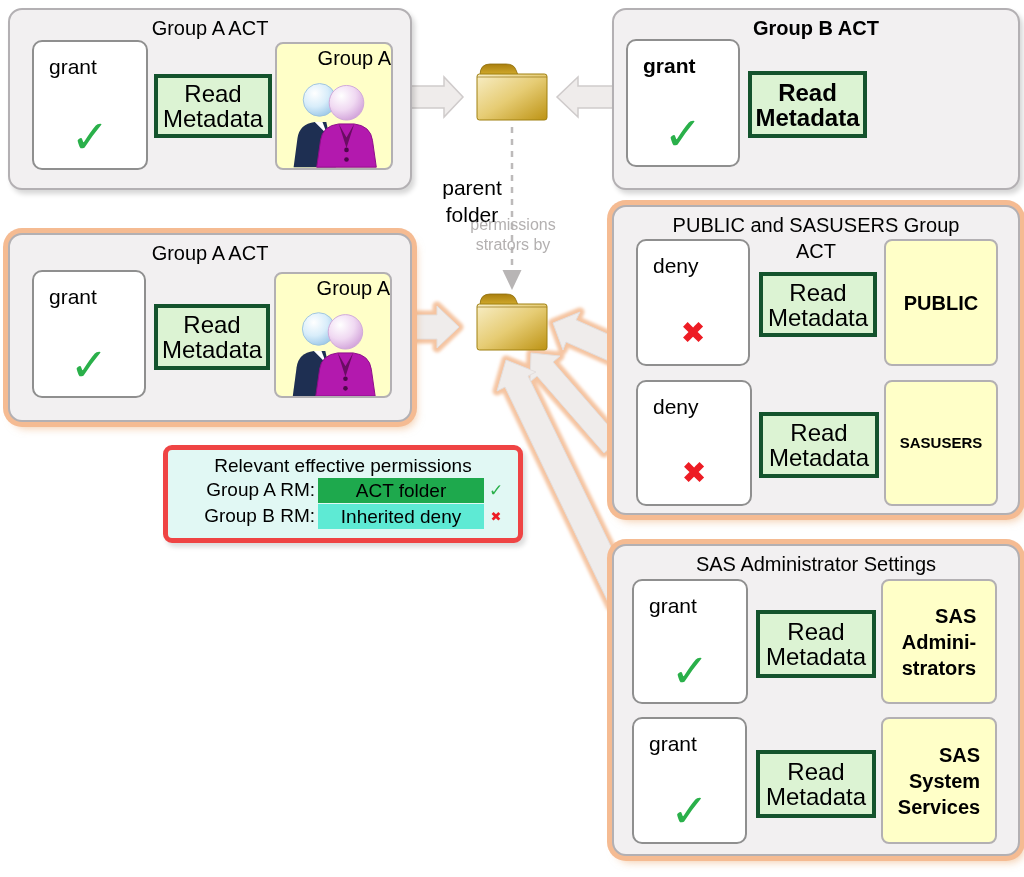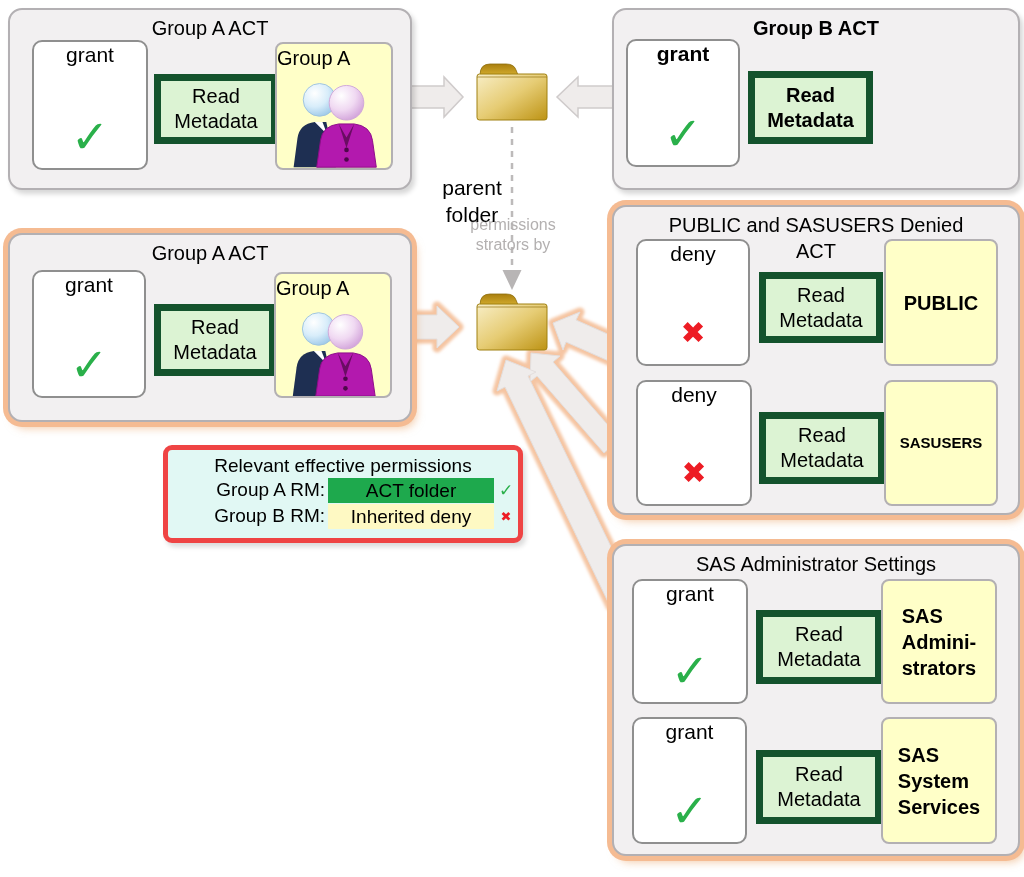--- a/index.html
+++ b/index.html
@@ -18,32 +18,32 @@
   .act-box.orange{
     box-shadow:0 0 0 5px #f5bb92,4px 6px 9px rgba(232,158,94,.55);
   }
   .box-title{
     position:absolute;top:5px;left:0;right:0;text-align:center;
     font-size:20px;line-height:26px;
   }
   .card{
     position:absolute;background:#ffffff;border:2px solid #8f8f8f;border-radius:10px;
   }
-  .decision-label{text-align:center;font-size:21px;margin-top:1px;}
+  .decision-label{font-size:21px;margin-top:13px;padding-left:15px;}
   .mark{position:absolute;left:0;right:0;text-align:center;line-height:1;}
   .mark.grant{bottom:8px;color:#2ab04a;font-size:46px;}
   .mark.deny{bottom:16px;color:#ed1c24;font-size:30px;font-weight:bold;}
   .perm{
-    position:absolute;background:#dcf3d3;border:7px solid #14532d;
+    position:absolute;background:#dcf3d3;border:4px solid #14532d;
     display:flex;align-items:center;justify-content:center;text-align:center;
-    font-size:20px;line-height:25px;
+    font-size:24px;line-height:25px;
   }
   .identity{
     position:absolute;background:#ffffc8;border:2px solid #b3b0b3;border-radius:8px;
-    text-align:left;
+    text-align:right;
   }
   .identity .id-label{font-size:20px;margin-top:3px;}
   .identity.center{display:flex;align-items:center;justify-content:center;font-size:20px;line-height:26px;font-weight:bold;}
   .identity.small-text{font-size:15px;}
   .people-svg{position:absolute;bottom:0;left:50%;transform:translateX(-50%);}
   
   .folder{position:absolute;z-index:3;}
   .folder-label{
     position:absolute;z-index:4;text-align:center;font-size:21px;line-height:27px;margin-top:48px;
   }
@@ -53,26 +53,26 @@
   }
   
   .legend{
     position:absolute;left:163px;top:445px;width:350px;height:88px;
     background:#e1f8f4;border:5px solid #ef4444;border-radius:9px;
     box-shadow:3px 4px 5px rgba(0,0,0,.14);z-index:3;
   }
   .legend-title{text-align:center;font-size:19px;margin-top:5px;}
   .legend-row{
     display:flex;align-items:center;justify-content:flex-end;
-    height:26px;font-size:19px;padding-right:2px;
+    height:26px;font-size:19px;padding-right:12px;
   }
   .legend-row .row-label{margin-right:3px;}
   .chip{width:166px;height:25px;line-height:25px;text-align:center;}
   .chip.grant{background:#1ea94d;}
-  .chip.deny{background:#fef9c3;}
+  .chip.deny{background:#5eead4;}
   .legend-mark{width:20px;text-align:center;margin-left:2px;}
   .legend-mark.grant{color:#2ab04a;font-size:17px;}
   .legend-mark.deny{color:#ed1c24;font-size:13px;font-weight:bold;}
   #defs-svg{position:absolute;width:0;height:0;}
 </style>
 </head>
 <body>
 
 <div id="canvas">
 
@@ -181,21 +181,21 @@
         <path d="M34,94 L38,66 Q40,51 57,49 L73,49 Q90,51 92,66 L96,94 Z" fill="#b319ae" stroke="#8c0d88" stroke-width="1"></path>
         <path d="M57,49 L65,63 L73,49 L65,74 Z" fill="#6a0c63"></path>
         <circle cx="65" cy="76" r="2.4" fill="#4d084a"></circle>
           <circle cx="65" cy="86" r="2.4" fill="#4d084a"></circle>
         <circle cx="65" cy="27" r="18" fill="url(#headLav)" stroke="#cfa8d8" stroke-width="1"></circle>
       </svg>
     </div>
   </div>
 
   <div class="act-box orange" style="left:612px;top:205px;width:404px;height:306px;">
-    <div class="box-title pre">PUBLIC and SASUSERS Denied
+    <div class="box-title pre">PUBLIC and SASUSERS Group
 ACT</div>
 
     <div class="card" style="left:22px;top:32px;width:110px;height:123px;">
       <div class="decision-label">deny</div>
       <div class="mark deny">✖</div>
     </div>
     <div class="perm pre" style="left:145px;top:65px;width:110px;height:57px;">Read
 Metadata</div>
     <div class="identity center" style="left:270px;top:32px;width:110px;height:123px;">PUBLIC</div>
 

